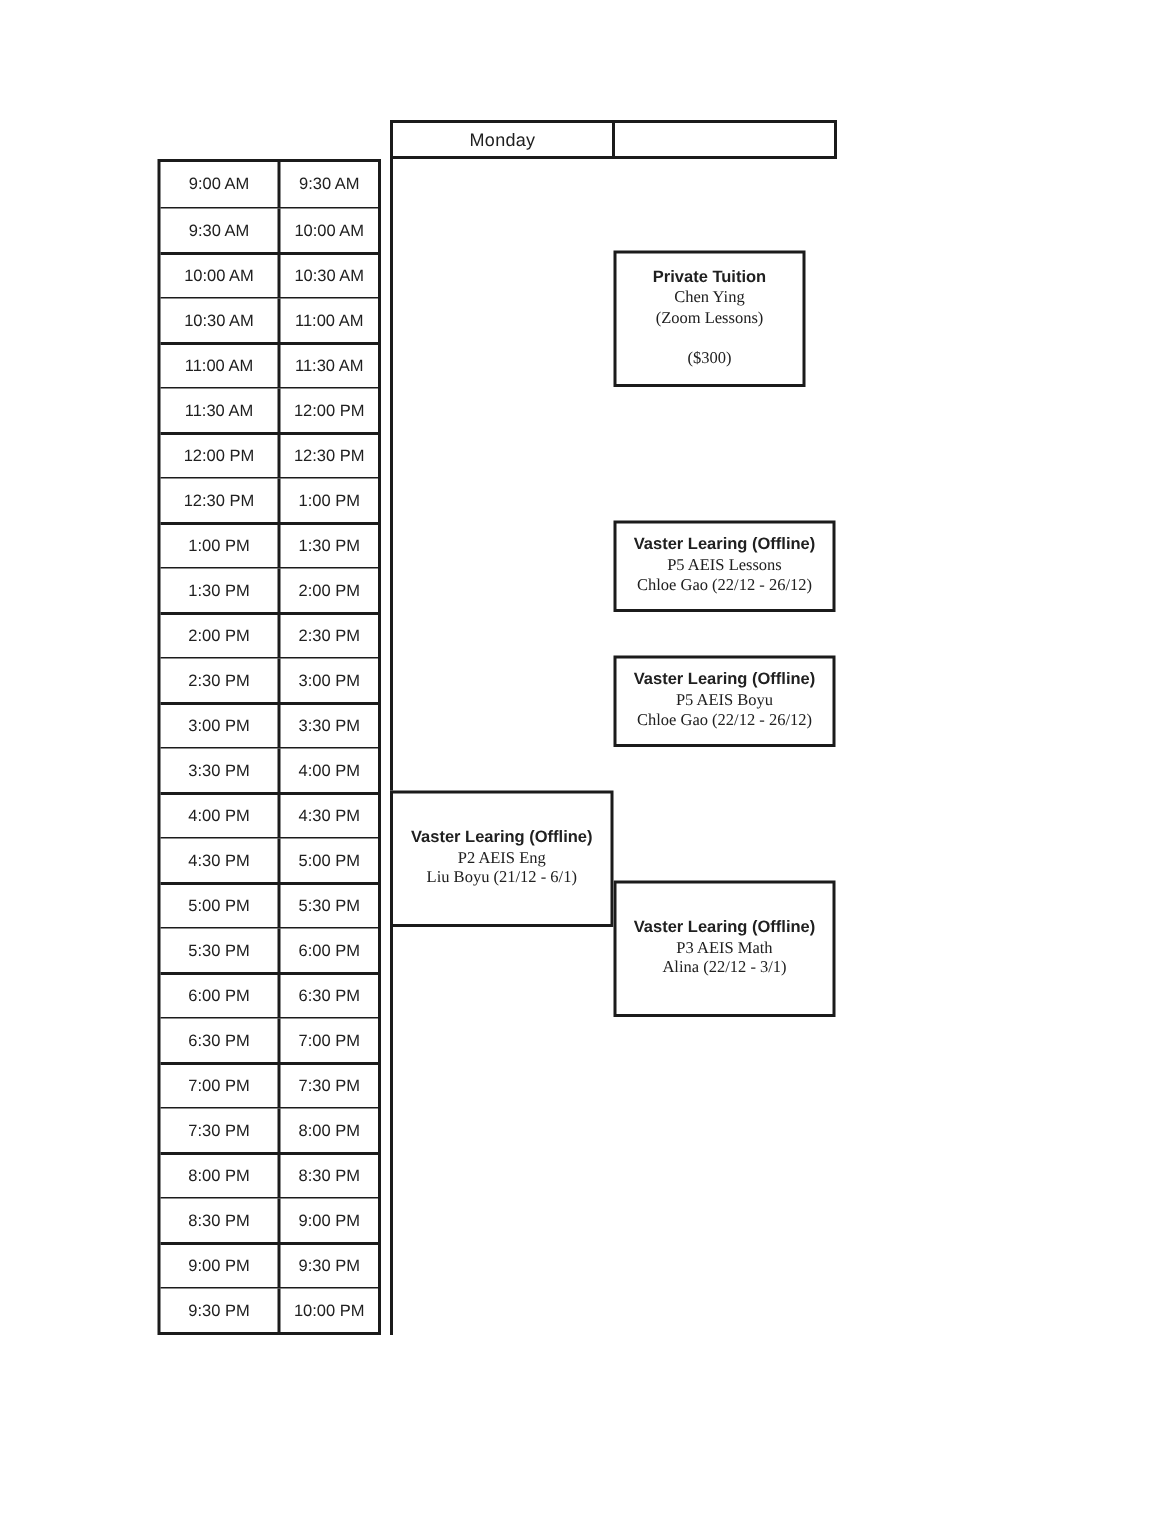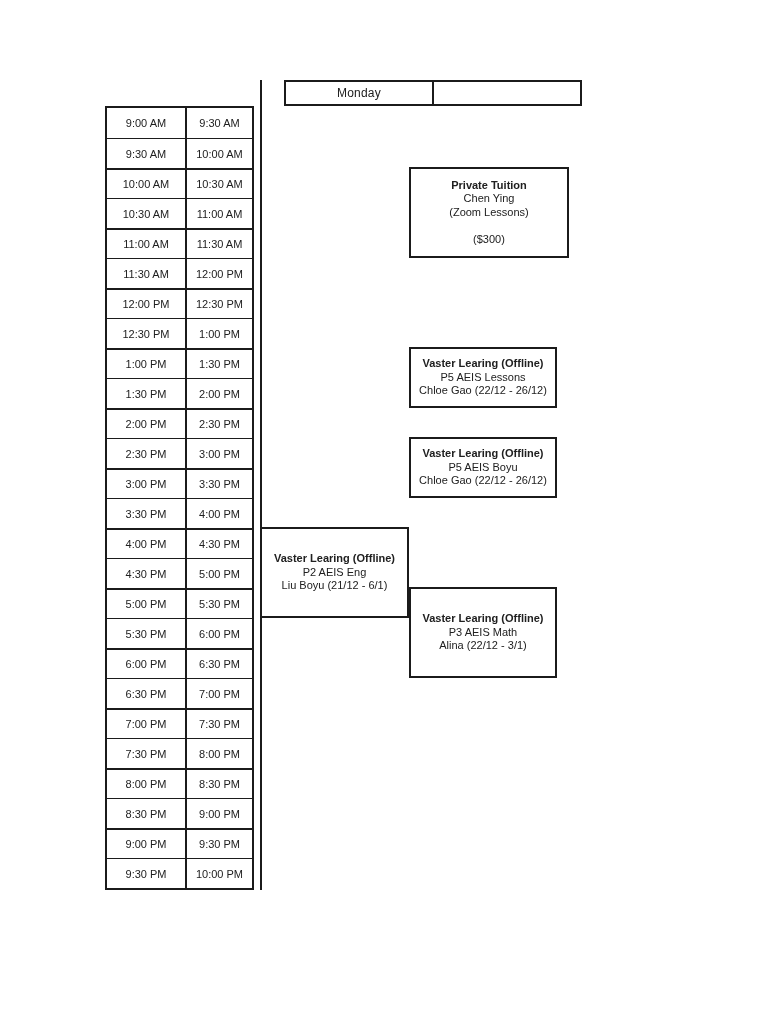--- a/index.html
+++ b/index.html
@@ -27,21 +27,20 @@
   
   .day-header {
     position: absolute;
     left: 260px;
     top: 80px;
     width: 298px;
     height: 26px;
     display: flex;
     border: 2px solid #1b1b1b;
     background: #ffffff;
-    margin-left: 24px;
   }
   .day-cell {
     display: flex;
     align-items: center;
     justify-content: center;
     font-size: 12px;
     letter-spacing: 0.2px;
   }
   .day-cell.first { width: 148px; border-right: 2px solid #1b1b1b; }
   .day-cell.second { flex: 1; }
@@ -80,21 +79,21 @@
     display: flex;
     flex-direction: column;
     align-items: center;
     justify-content: center;
     text-align: center;
     font-size: 11px;
     line-height: 13.5px;
     padding: 2px;
   }
   .event-title { font-weight: bold; white-space: nowrap; }
-  .event-line { white-space: nowrap; }
+  .event-line { white-space: nowrap; font-family: Liberation Serif, serif; }
 </style>
 </head>
 <body>
 
 <div class="page">
 
   <div class="vline"></div>
 
   <div class="day-header">
     <div class="day-cell first">Monday</div>
@@ -201,21 +200,21 @@
     <div class="time-cell start">9:00 PM</div>
     <div class="time-cell end">9:30 PM</div>
   </div>
       <div class="time-row half-hour">
     <div class="time-cell start">9:30 PM</div>
     <div class="time-cell end">10:00 PM</div>
   </div>
     </div>
 
   <div id="events-layer">
-      <div class="event-box" style="left: 409px; width: 160px; top: 167px; height: 91px;">
+      <div class="event-box" style="left: 409px; width: 128px; top: 167px; height: 91px;">
     <div class="event-title">Private Tuition</div>
   <div class="event-line">Chen Ying</div>
         <div class="event-line">(Zoom Lessons)</div>
         <div class="event-line">&nbsp;</div>
         <div class="event-line">($300)</div>
       </div>
       <div class="event-box" style="left: 409px; width: 148px; top: 347px; height: 61px;">
     <div class="event-title">Vaster Learing (Offline)</div>
   <div class="event-line">P5 AEIS Lessons</div>
         <div class="event-line">Chloe Gao (22/12 - 26/12)</div>

